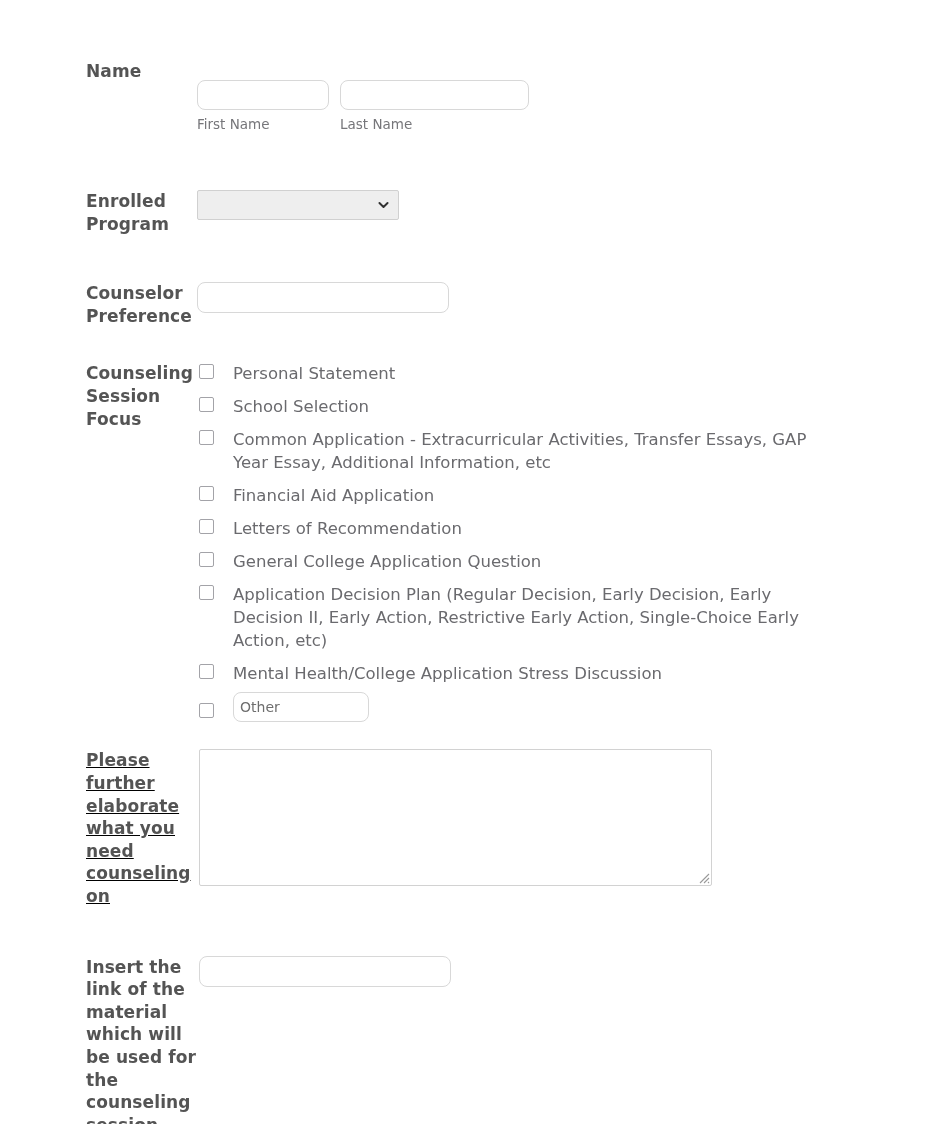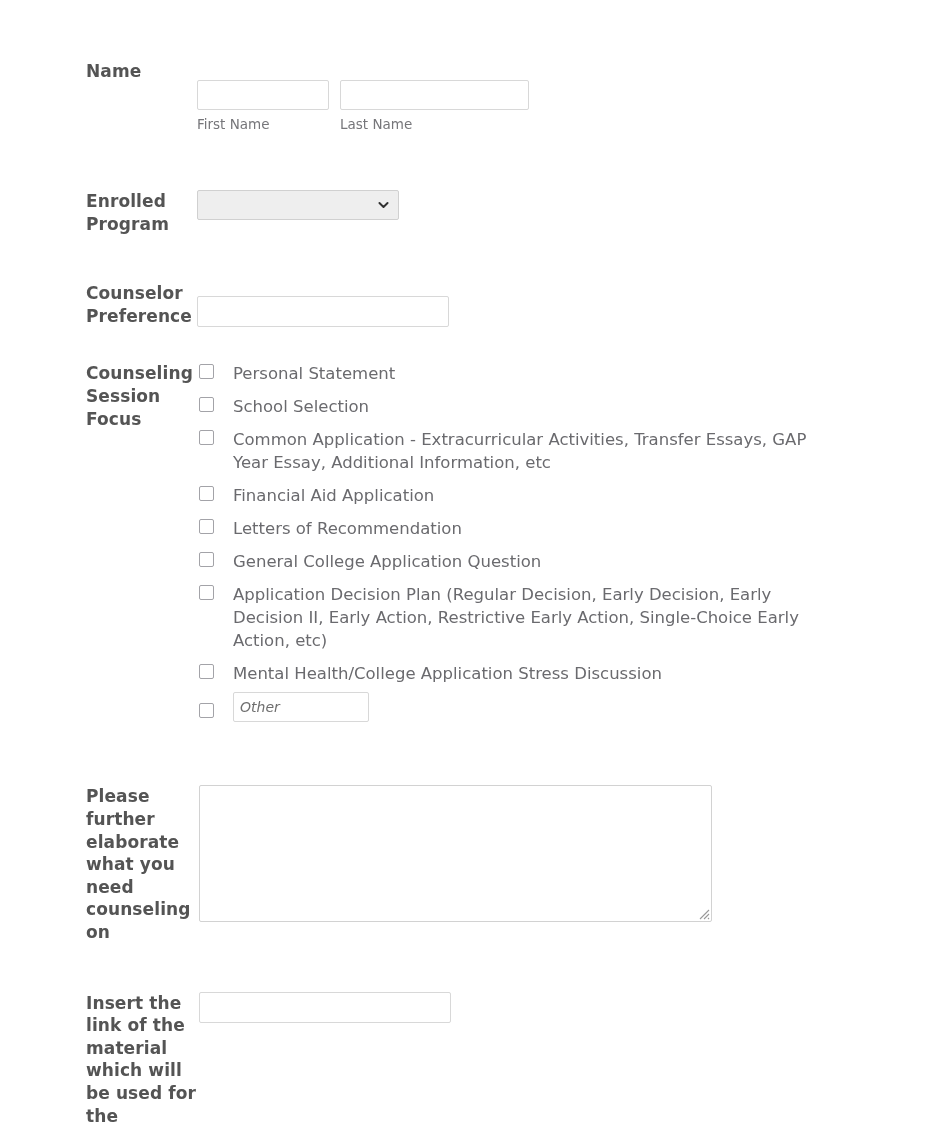--- a/index.html
+++ b/index.html
@@ -39,27 +39,26 @@
     flex: 1;
     padding-left: 0px;
   }
 
   
   .txt {
     box-sizing: border-box;
     height: 30px;
     border: 1px solid #d8d8d8;
     background: #ffffff;
-    border-radius: 2px;
+    border-radius: 8px;
     font-family: "DejaVu Sans", "Liberation Sans", sans-serif;
     font-size: 14px;
     color: #555;
     padding: 2px 6px;
     outline: none;
-    font-style: italic;
   }
   .txt::placeholder { color: #6e6e6e; opacity: 1; }
 
   .name-inputs { display: flex; gap: 11px; }
   .name-col { display: flex; flex-direction: column; margin-top: 20px; }
   .name-col .txt { width: 132px; }
   .sublabel {
     margin-top: 6px;
     font-size: 13.5px;
     color: #76767a;
@@ -188,21 +187,21 @@
         <select class="sel">
           <option></option>
         </select>
         <svg class="sel-chev" viewBox="0 0 16 16">
           <path d="M3 5.5 L8 10.5 L13 5.5" stroke="#303030" stroke-width="2.4" fill="none" stroke-linecap="round" stroke-linejoin="round"></path>
         </svg>
       </div>
     </div>
   </div>
 
-  <div class="field-row" style="margin-top:47px;align-items:flex-end;">
+  <div class="field-row" style="margin-top:47px;">
     <div class="field-label">Counselor Preference</div>
     <div class="field-control">
       <input class="txt" type="text" style="width: 252px; height: 31px;" placeholder="">
     </div>
   </div>
 
   <div class="field-row" style="margin-top:35px;justify-content:flex-end;">
     <div class="field-label" style="width:197px;">Counseling Session Focus</div>
     <div class="field-control" style="padding-left:2px;">
       <div class="cb-list">
@@ -250,21 +249,21 @@
 
         <div class="cb-row">
           <span class="cb-box" style="margin-top:6px;"></span>
           <input class="txt other-input" type="text" placeholder="Other" style="">
         </div>
 
       </div>
     </div>
   </div>
 
-  <div class="field-row" style="margin-top:63px;">
+  <div class="field-row" style="margin-top:27px;text-decoration:underline;">
     <div class="field-label" style="width:199px;">Please further elaborate what you need counseling on</div>
     <div class="field-control">
       <div class="ta-wrap">
         <textarea class="ta" placeholder="" style=""></textarea>
         <svg class="ta-grip" viewBox="0 0 12 12">
           <path d="M11 2 L2 11 M11 6 L6 11 M11 10 L10 11" stroke="#9a9a9a" stroke-width="1.1" fill="none"></path>
         </svg>
       </div>
     </div>
   </div>

